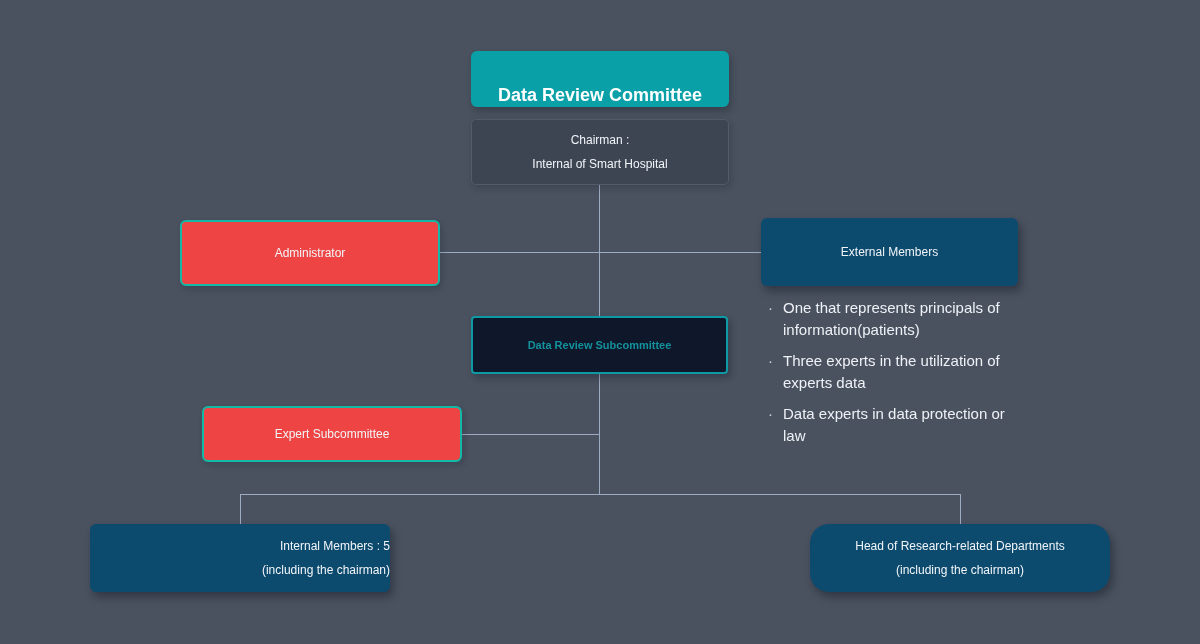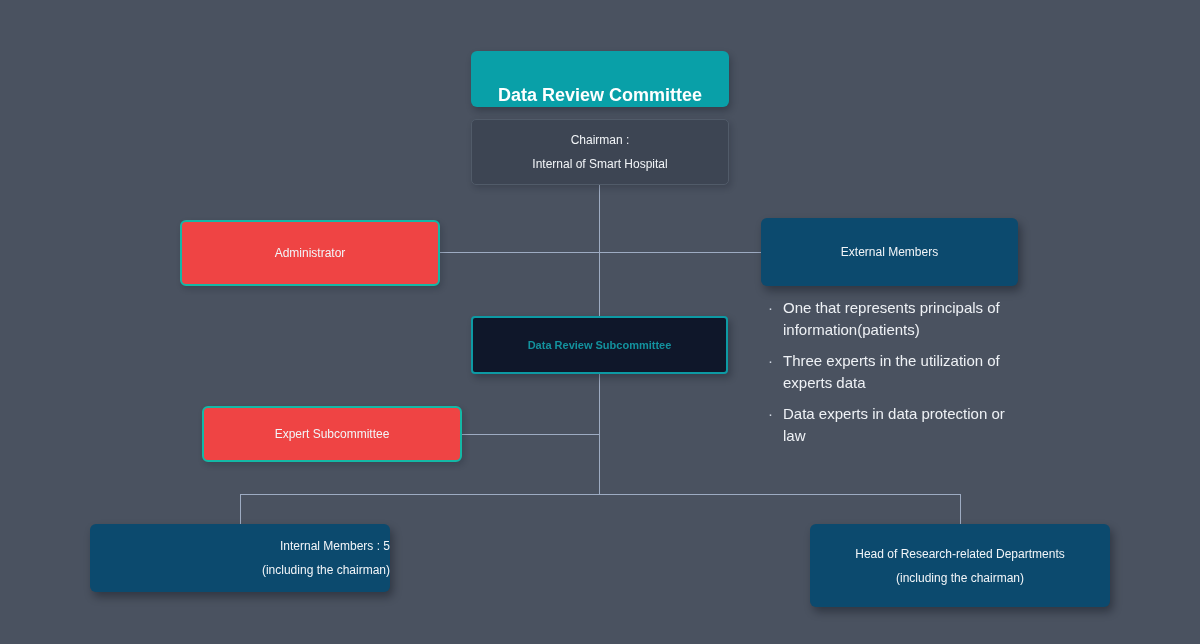--- a/index.html
+++ b/index.html
@@ -56,21 +56,21 @@
   .administrator{left:180px;top:220px;width:260px;height:66px;}
   .expert{left:180px;top:406px;width:260px;height:56px;margin-left:22px;}
 
   .darknavy{
     background:#0c4a6e;
     border-radius:6px;
     box-shadow:3px 5px 9px rgba(8,12,20,0.38);
   }
   .external{left:761px;top:218px;width:257px;height:68px;}
   .internal{left:90px;top:524px;width:300px;height:68px;align-items:flex-end;}
-  .research{left:810px;top:524px;width:300px;height:83px;}
+  .research{left:810px;top:524px;width:300px;height:68px;border-radius:19px;}
 
   .subcommittee{
     left:471px;top:316px;width:257px;height:58px;
     background:#0f172a;
     border:2px solid #0d9aa4;
     border-radius:4px;
     font-size:11px;font-weight:bold;color:#13929e;
     box-shadow:3px 4px 7px rgba(10,16,26,0.30);
   }
 

